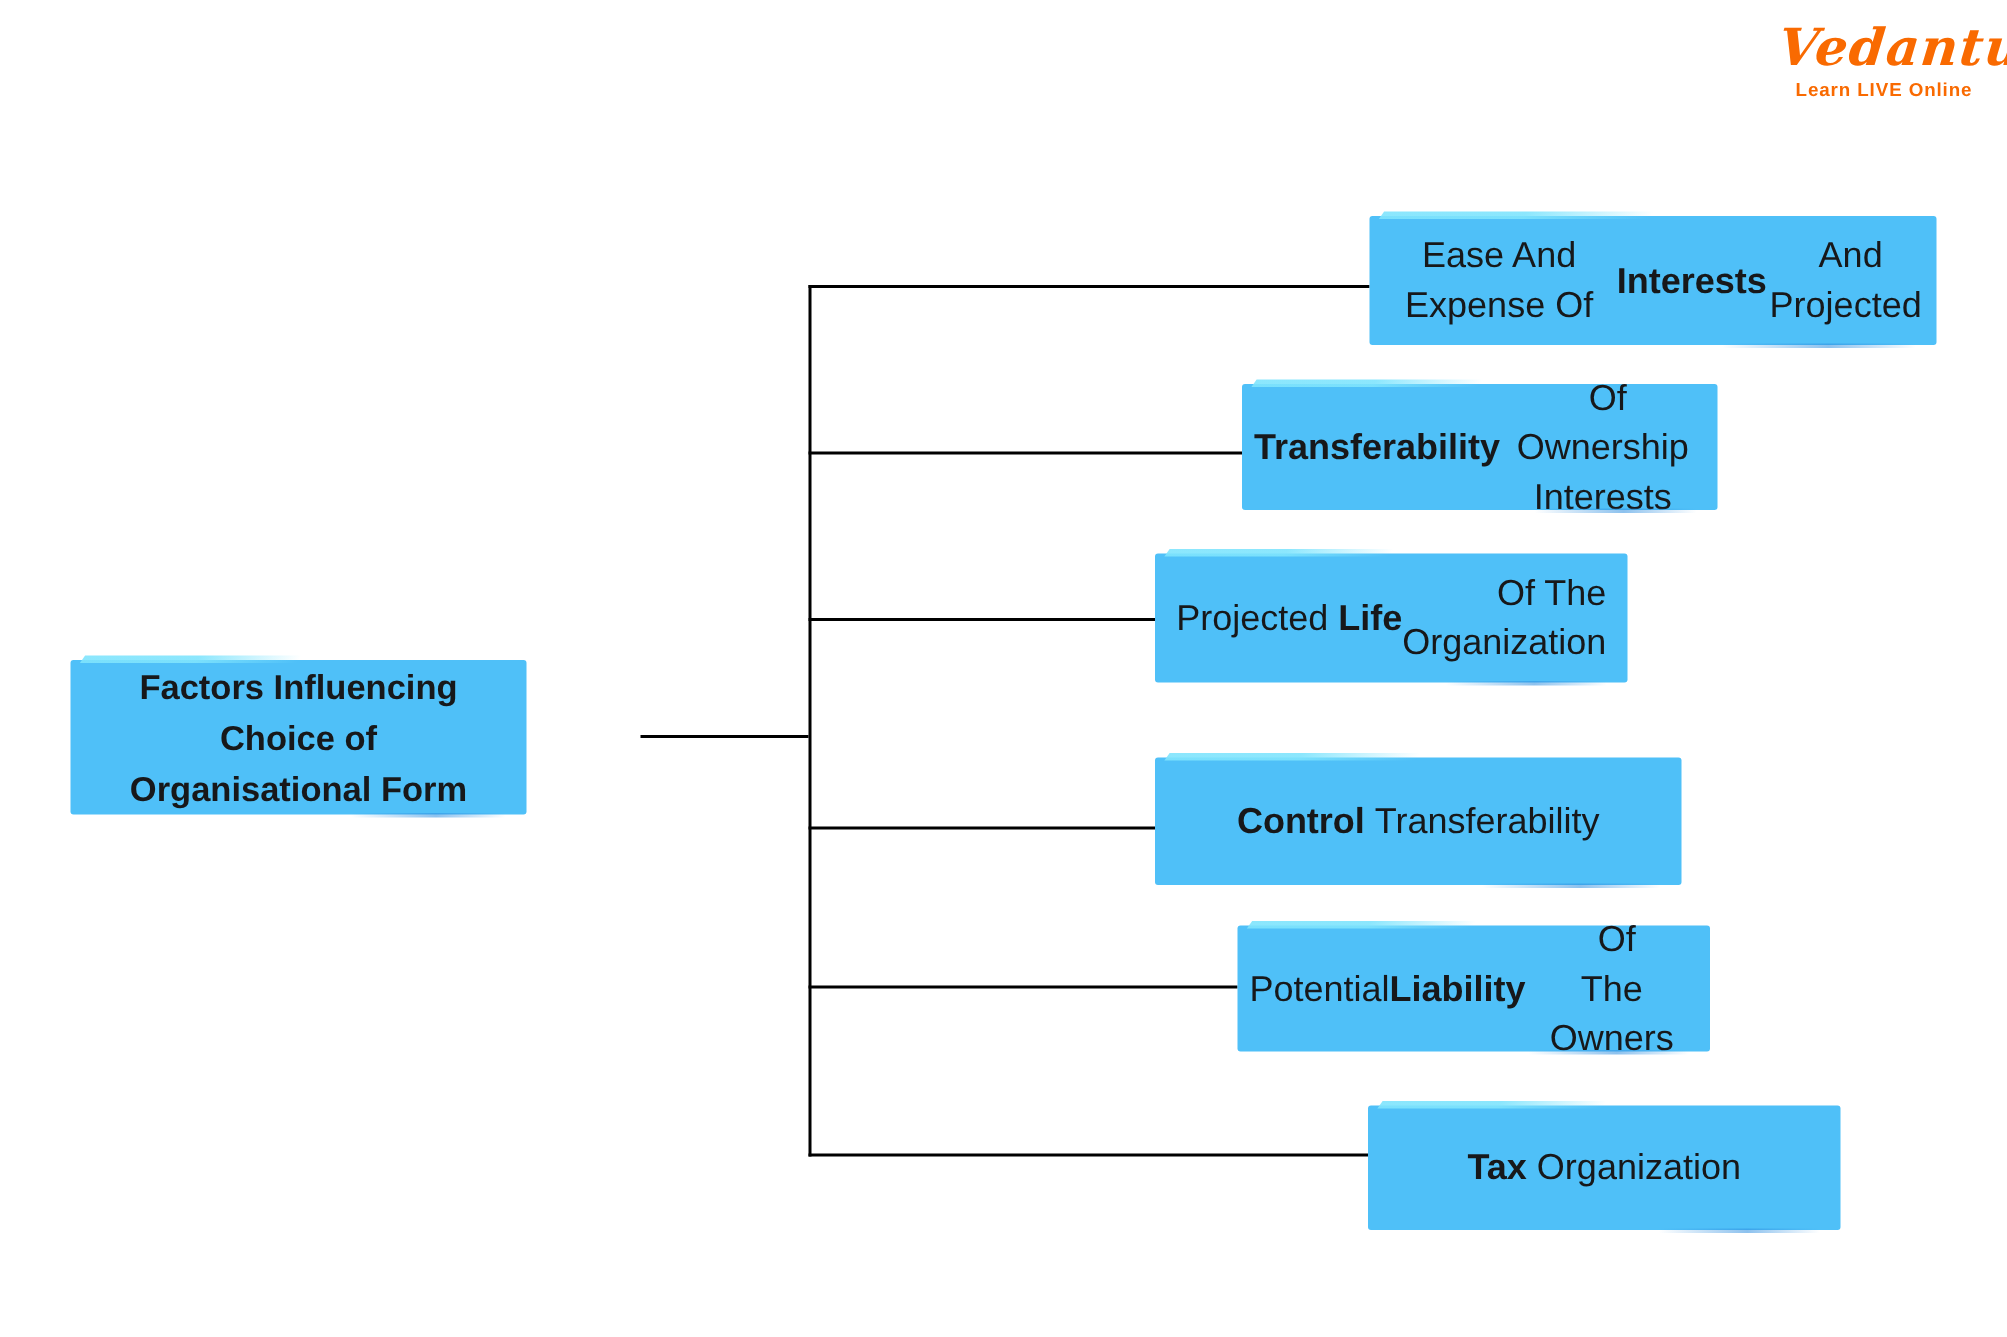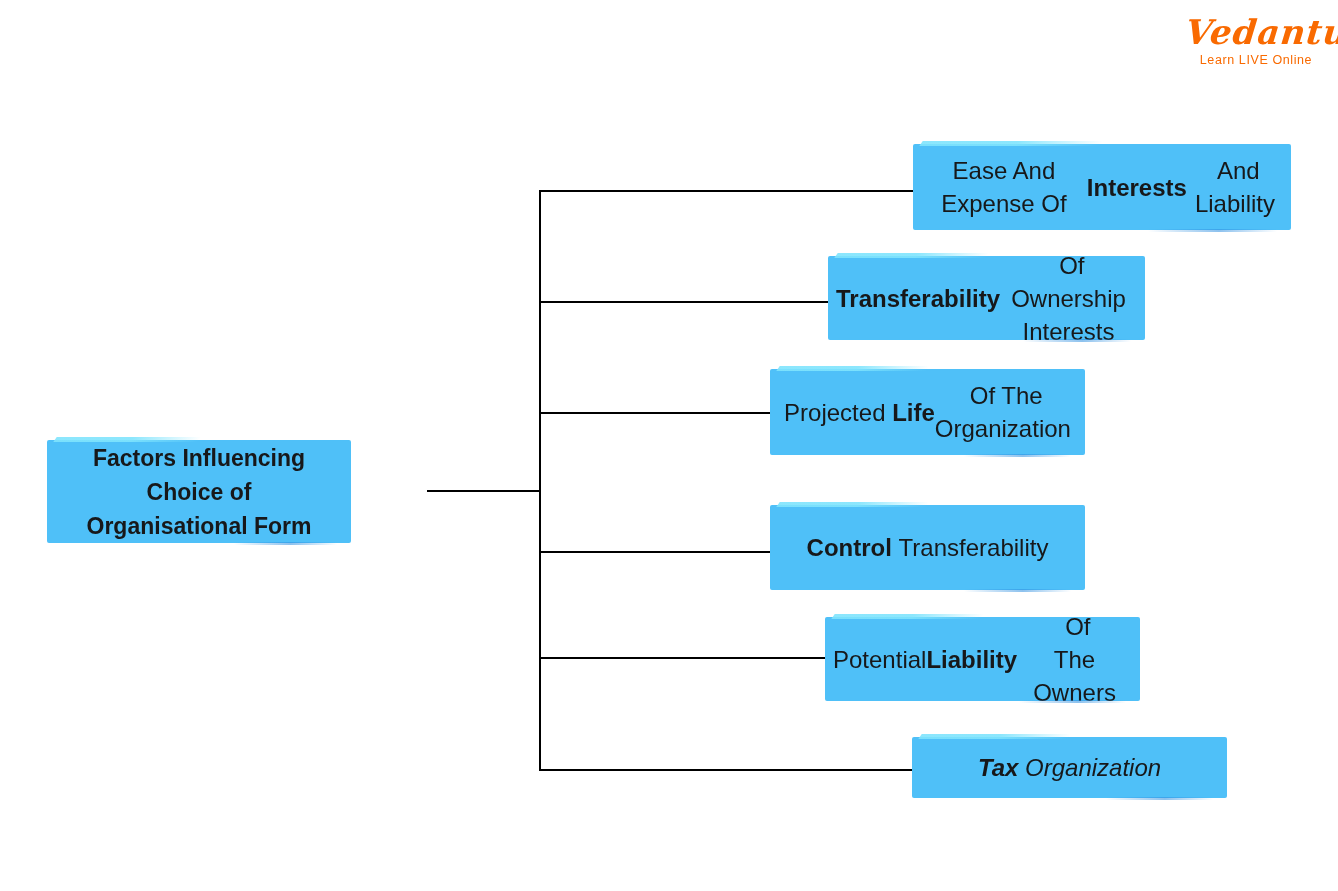--- a/index.html
+++ b/index.html
@@ -32,21 +32,21 @@
     font-style:italic;
     font-weight:700;
     font-size:34px;
     line-height:36px;
     color:var(--brand);
     letter-spacing:1px;
     transform:skewX(-6deg);
   }
   .logo .tagline{
     font-size:12.5px;
-    font-weight:400;
+    font-weight:700;
     color:var(--brand);
     letter-spacing:0.6px;
     margin-top:3px;
   }
   
   .line{
     position:absolute;
     background:var(--line);
   }
   .v-trunk      {left:539px; top:190px; width:2px;  height:581px;}
@@ -95,24 +95,24 @@
     background:linear-gradient(90deg, transparent 0%, #2f8fe0 55%, transparent 100%);
     opacity:.55;
   }
   .root-node{
     left:47px; top:440px; width:304px; height:103px;
     font-size:23px;
     line-height:34px;
   }
   .f-formation      {left:913px; top:144px; width:378px; height:86px;}
   .f-transferability{left:828px; top:256px; width:317px; height:84px;}
-  .f-life           {left:770px; top:369px; width:315px; height:86px;}
-  .f-control        {left:770px; top:505px; width:315px; height:85px;}
+  .f-life           {left:770px; top:369px; width:315px; height:86px;text-align:right;}
+  .f-control        {left:770px; top:505px; width:351px; height:85px;}
   .f-liability      {left:825px; top:617px; width:315px; height:84px;}
-  .f-tax            {left:912px; top:737px; width:315px; height:61px;font-style:italic;}
+  .f-tax            {left:912px; top:737px; width:315px; height:83px;}
 </style>
 </head>
 <body>
 
 <div class="canvas">
 
   <div class="logo">
     <div class="brand">Vedantu</div>
     <div class="tagline">Learn LIVE Online</div>
   </div>
@@ -123,21 +123,21 @@
   <div class="line conn-2"></div>
   <div class="line conn-3"></div>
   <div class="line conn-4"></div>
   <div class="line conn-5"></div>
   <div class="line conn-6"></div>
 
   <div class="node root-node"><span class="b">Factors Influencing Choice of
 Organisational Form</span></div>
 
   <div class="node f-formation"><span>Ease And Expense Of
-</span><span class="b">Interests</span><span> And Liability</span></div>
+</span><span class="b">Interests</span><span> And Projected</span></div>
 
   <div class="node f-transferability"><span class="b">Transferability</span><span> Of
 Ownership Interests</span></div>
 
   <div class="node f-life"><span>Projected </span><span class="b">Life</span><span> Of The
 Organization</span></div>
 
   <div class="node f-control"><span class="b">Control</span><span> Transferability</span></div>
 
   <div class="node f-liability"><span>Potential </span><span class="b">Liability</span><span> Of

